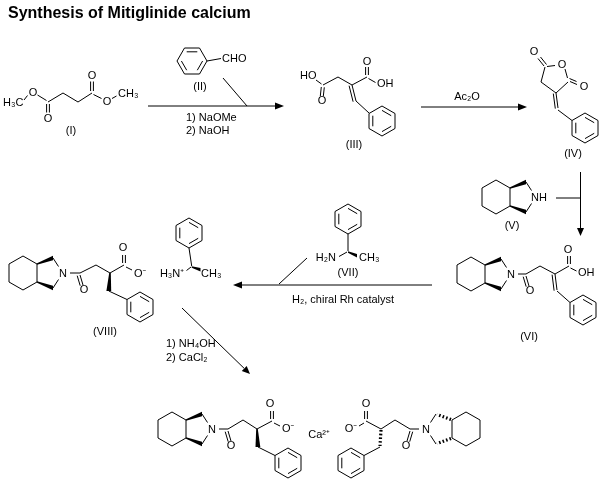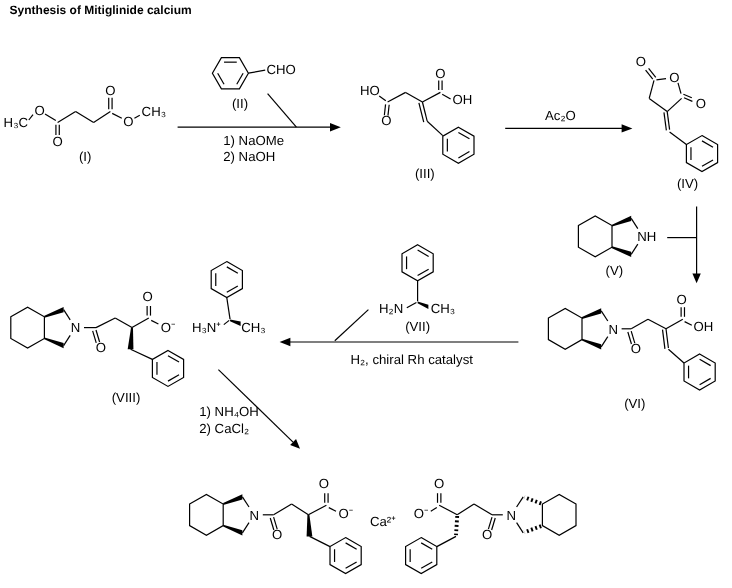--- a/index.html
+++ b/index.html
@@ -1,18 +1,18 @@
 <!DOCTYPE html>
 <html><head>
 <meta charset="utf-8">
 <style>
   html,body{margin:0;padding:0;background:#fff;}
   .canvas{position:relative;width:610px;height:490px;background:#fff;overflow:hidden;
           font-family:"Liberation Sans",sans-serif;}
-  .title{position:absolute;left:8px;top:4px;font-size:10px;font-weight:bold;color:#000;}
+  .title{position:absolute;left:8px;top:4px;font-size:16px;font-weight:bold;color:#000;}
   svg{position:absolute;left:0;top:0;}
   .b{stroke:#000;stroke-width:1;fill:none;}
   .wg{fill:#000;stroke:none;}
   .hw{stroke:#000;stroke-width:3.2;stroke-dasharray:1.6 2.1;fill:none;}
   text{font-family:"Liberation Sans",sans-serif;font-size:11px;fill:#000;}
   .lbl{font-size:11px;}
 </style>
 </head>
 <body>
 

